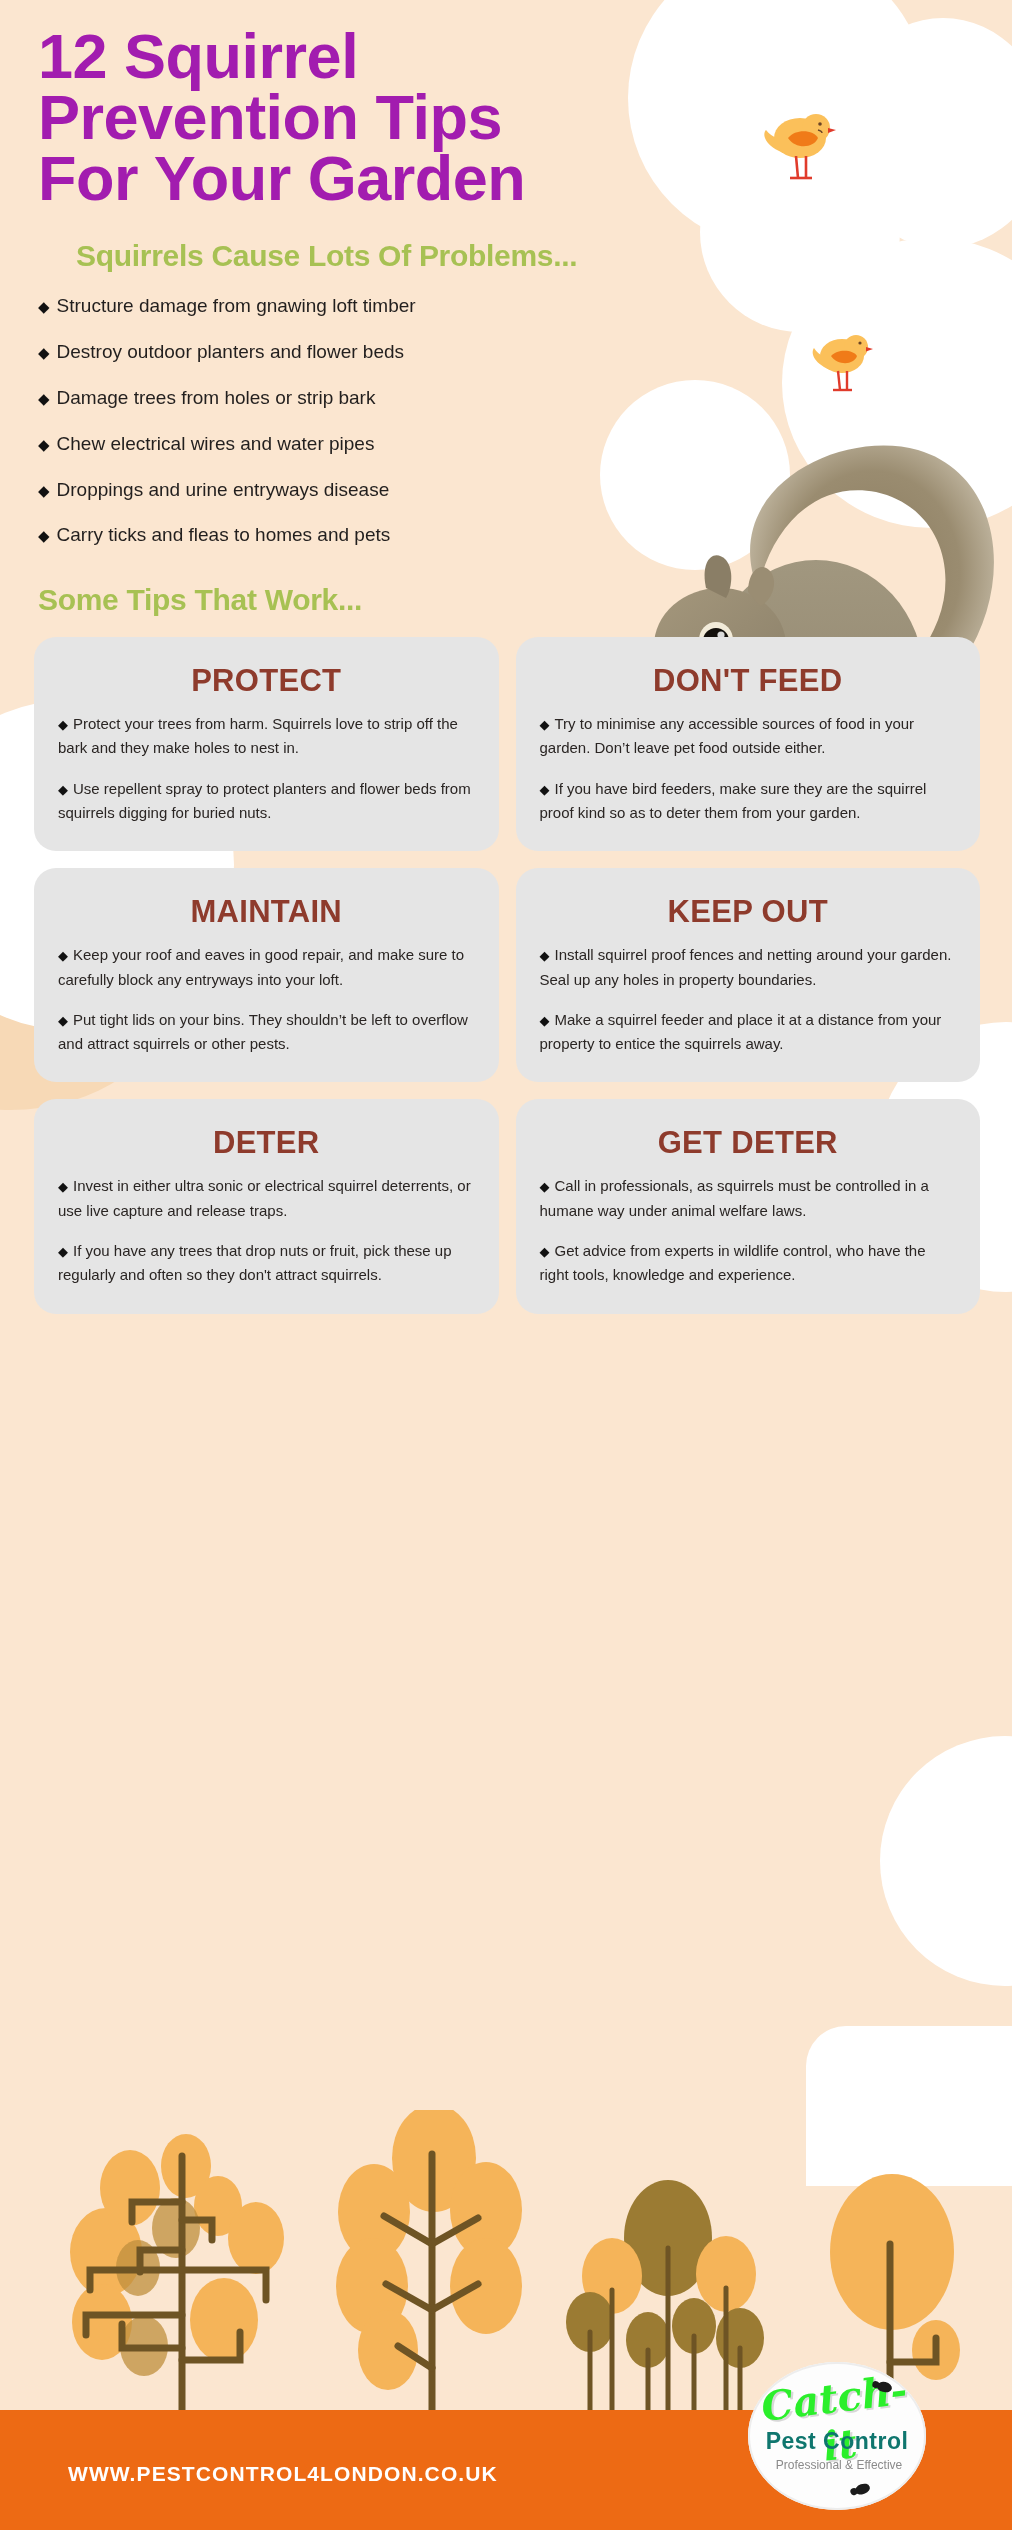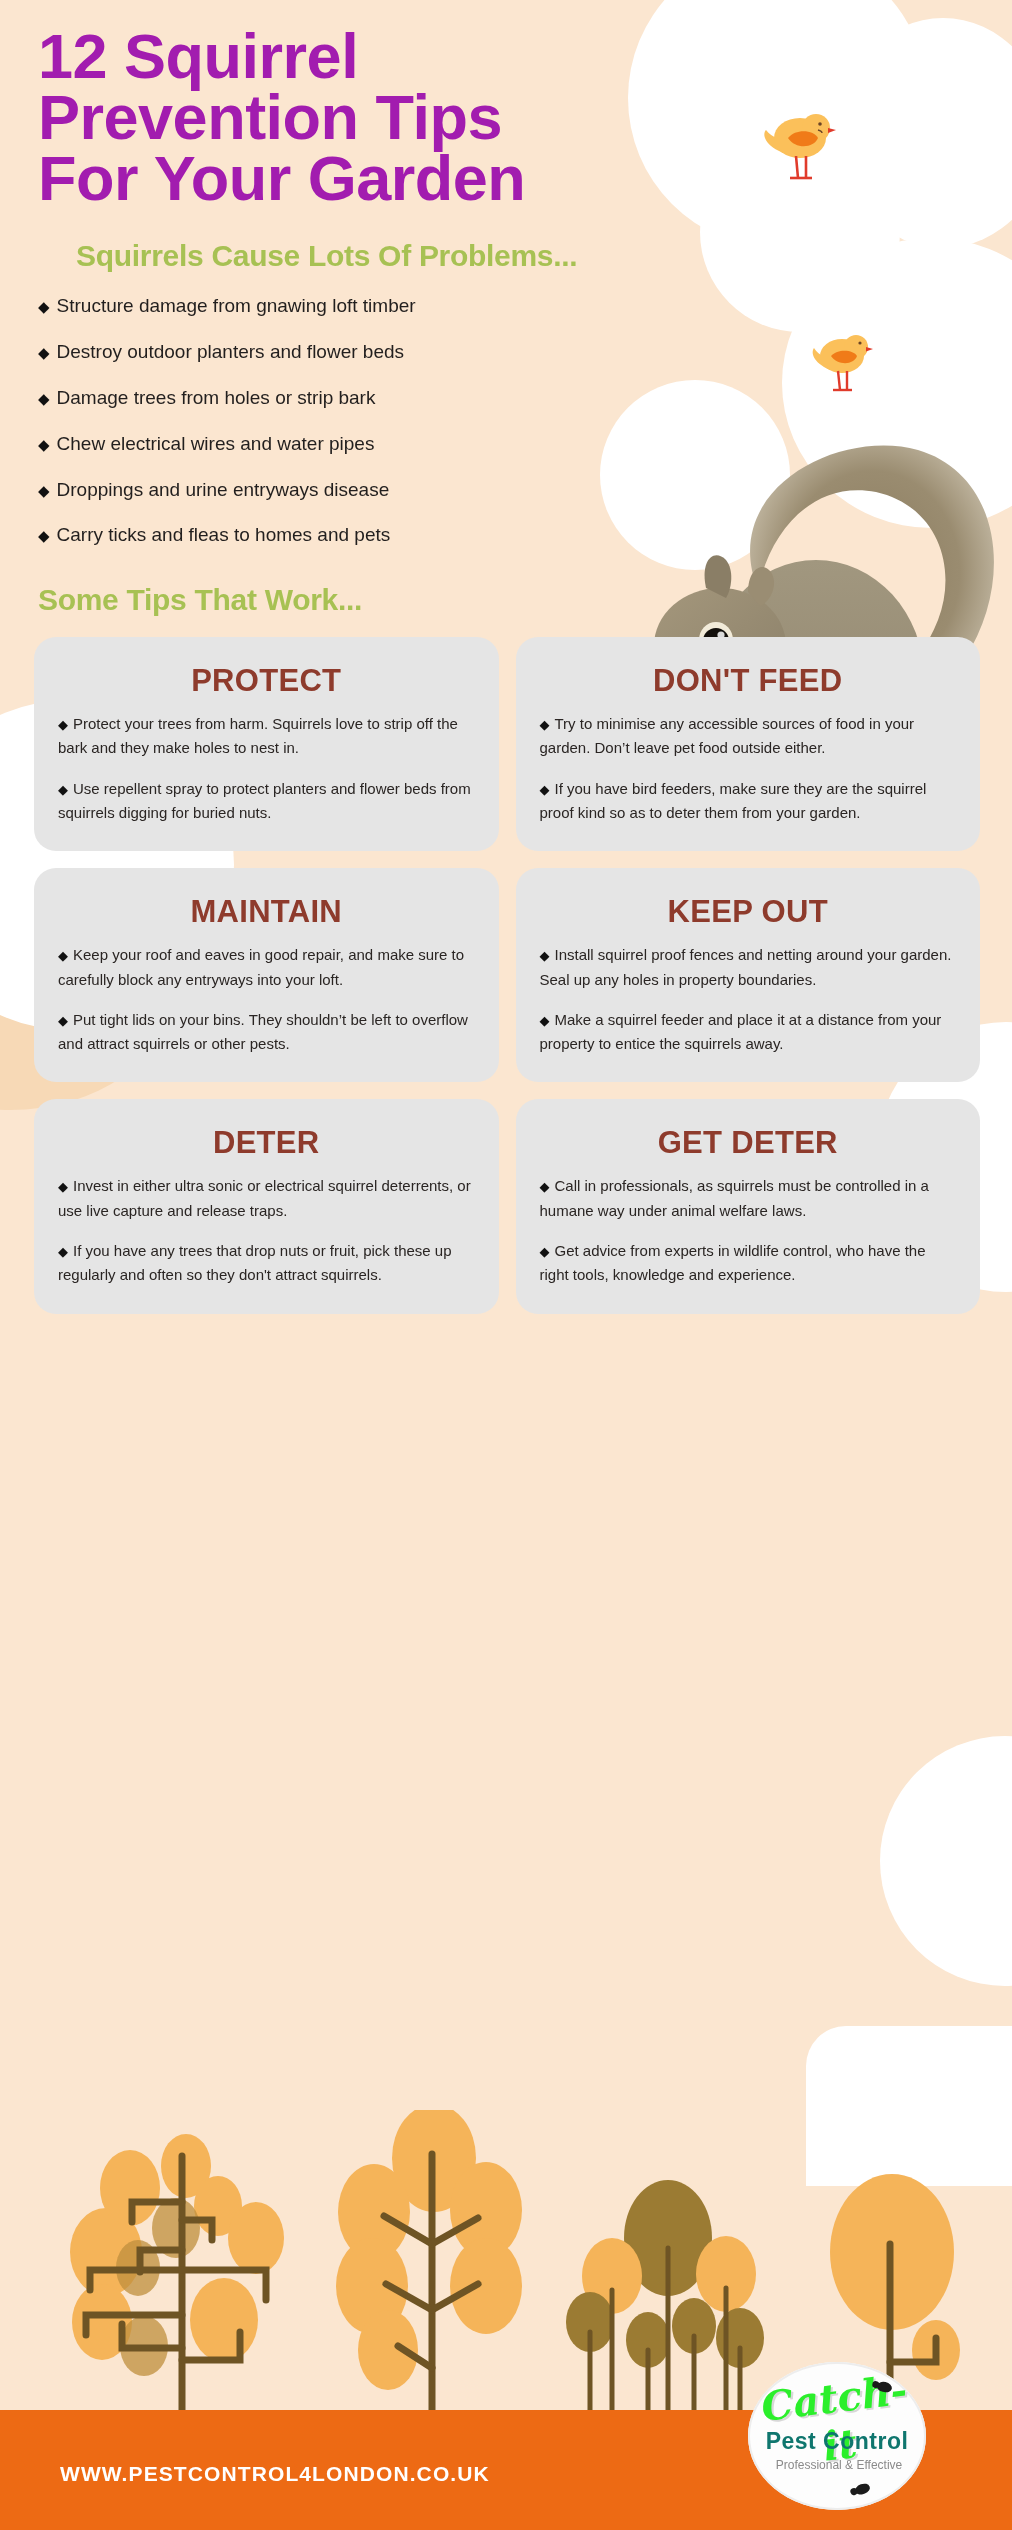--- a/index.html
+++ b/index.html
@@ -148,21 +148,21 @@
     position: absolute;
     left: 0;
     bottom: 0;
     width: 1012px;
     height: 120px;
     background: #ED6A14;
     z-index: 6;
   }
   .footer-url {
     position: absolute;
-    left: 60px;
+    left: 68px;
     top: 52px;
     color: #FFFFFF;
     font-size: 21px;
     font-weight: bold;
     letter-spacing: 1.1px;
   }
   .logo {
     position: absolute;
     right: 86px;
     top: -48px;

